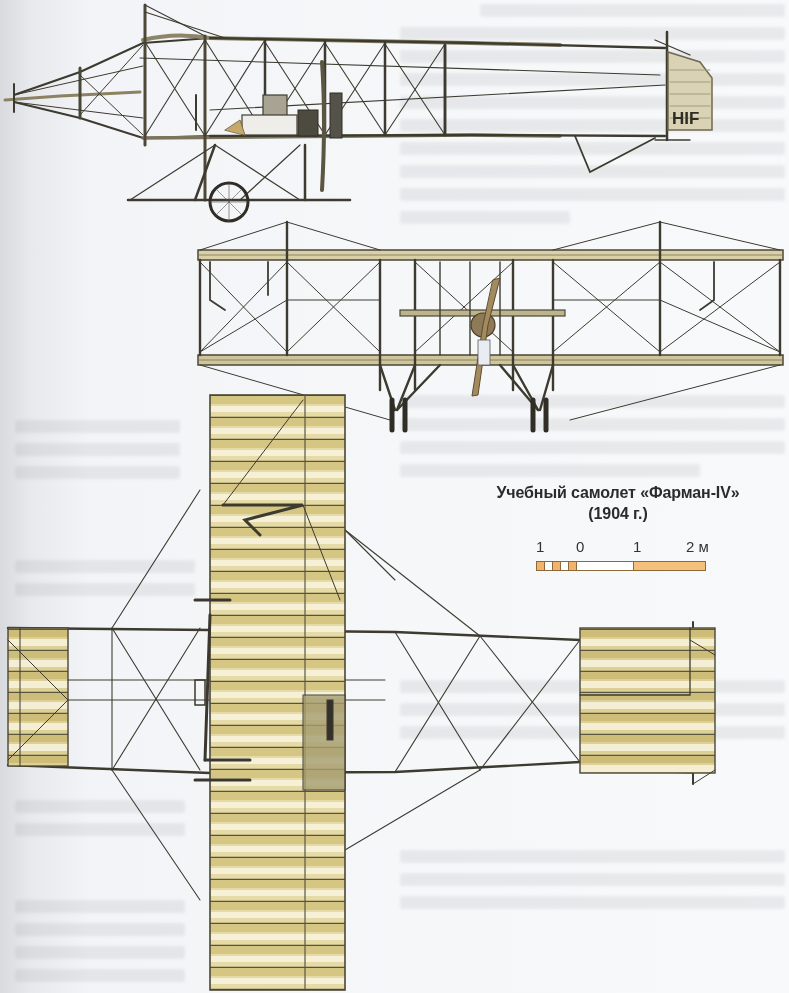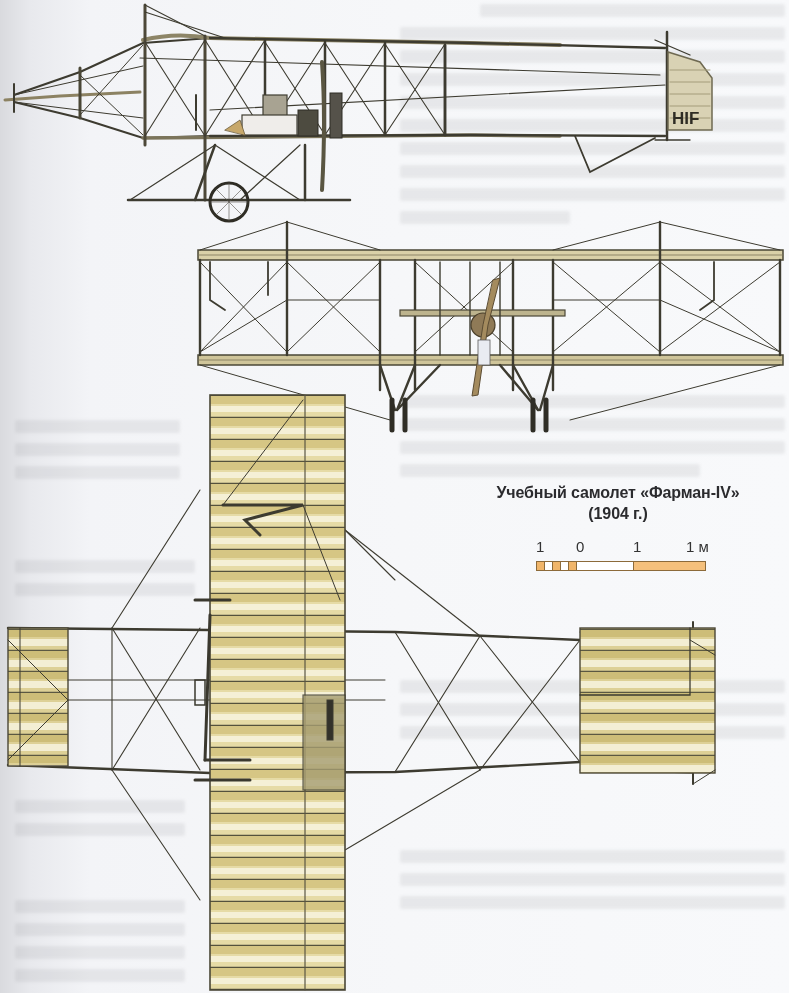--- a/index.html
+++ b/index.html
@@ -298,21 +298,21 @@
 
 <div class="caption">
   <div>Учебный самолет «Фарман-IV»</div>
   <div>(1904 г.)</div>
 </div>
 
 <div class="scale">
   <span class="lbl" style="left:0px">1</span>
   <span class="lbl" style="left:40px">0</span>
   <span class="lbl" style="left:97px">1</span>
-  <span class="lbl" style="left:150px">1 м</span>
+  <span class="lbl" style="left:150px">2 м</span>
   <div class="bar" id="scale-bar-segments">
       <div class="seg" style="width: 8px; background: rgb(240, 181, 106);"></div>
       <div class="seg" style="width: 8px; background: rgb(255, 255, 255);"></div>
       <div class="seg" style="width: 8px; background: rgb(240, 181, 106);"></div>
       <div class="seg" style="width: 8px; background: rgb(255, 255, 255);"></div>
       <div class="seg" style="width: 8px; background: rgb(240, 181, 106);"></div>
       <div class="seg" style="width: 57px; background: rgb(255, 255, 255);"></div>
       <div class="seg" style="width: 71px; background: rgb(245, 192, 124);"></div>
     </div>
 </div>

